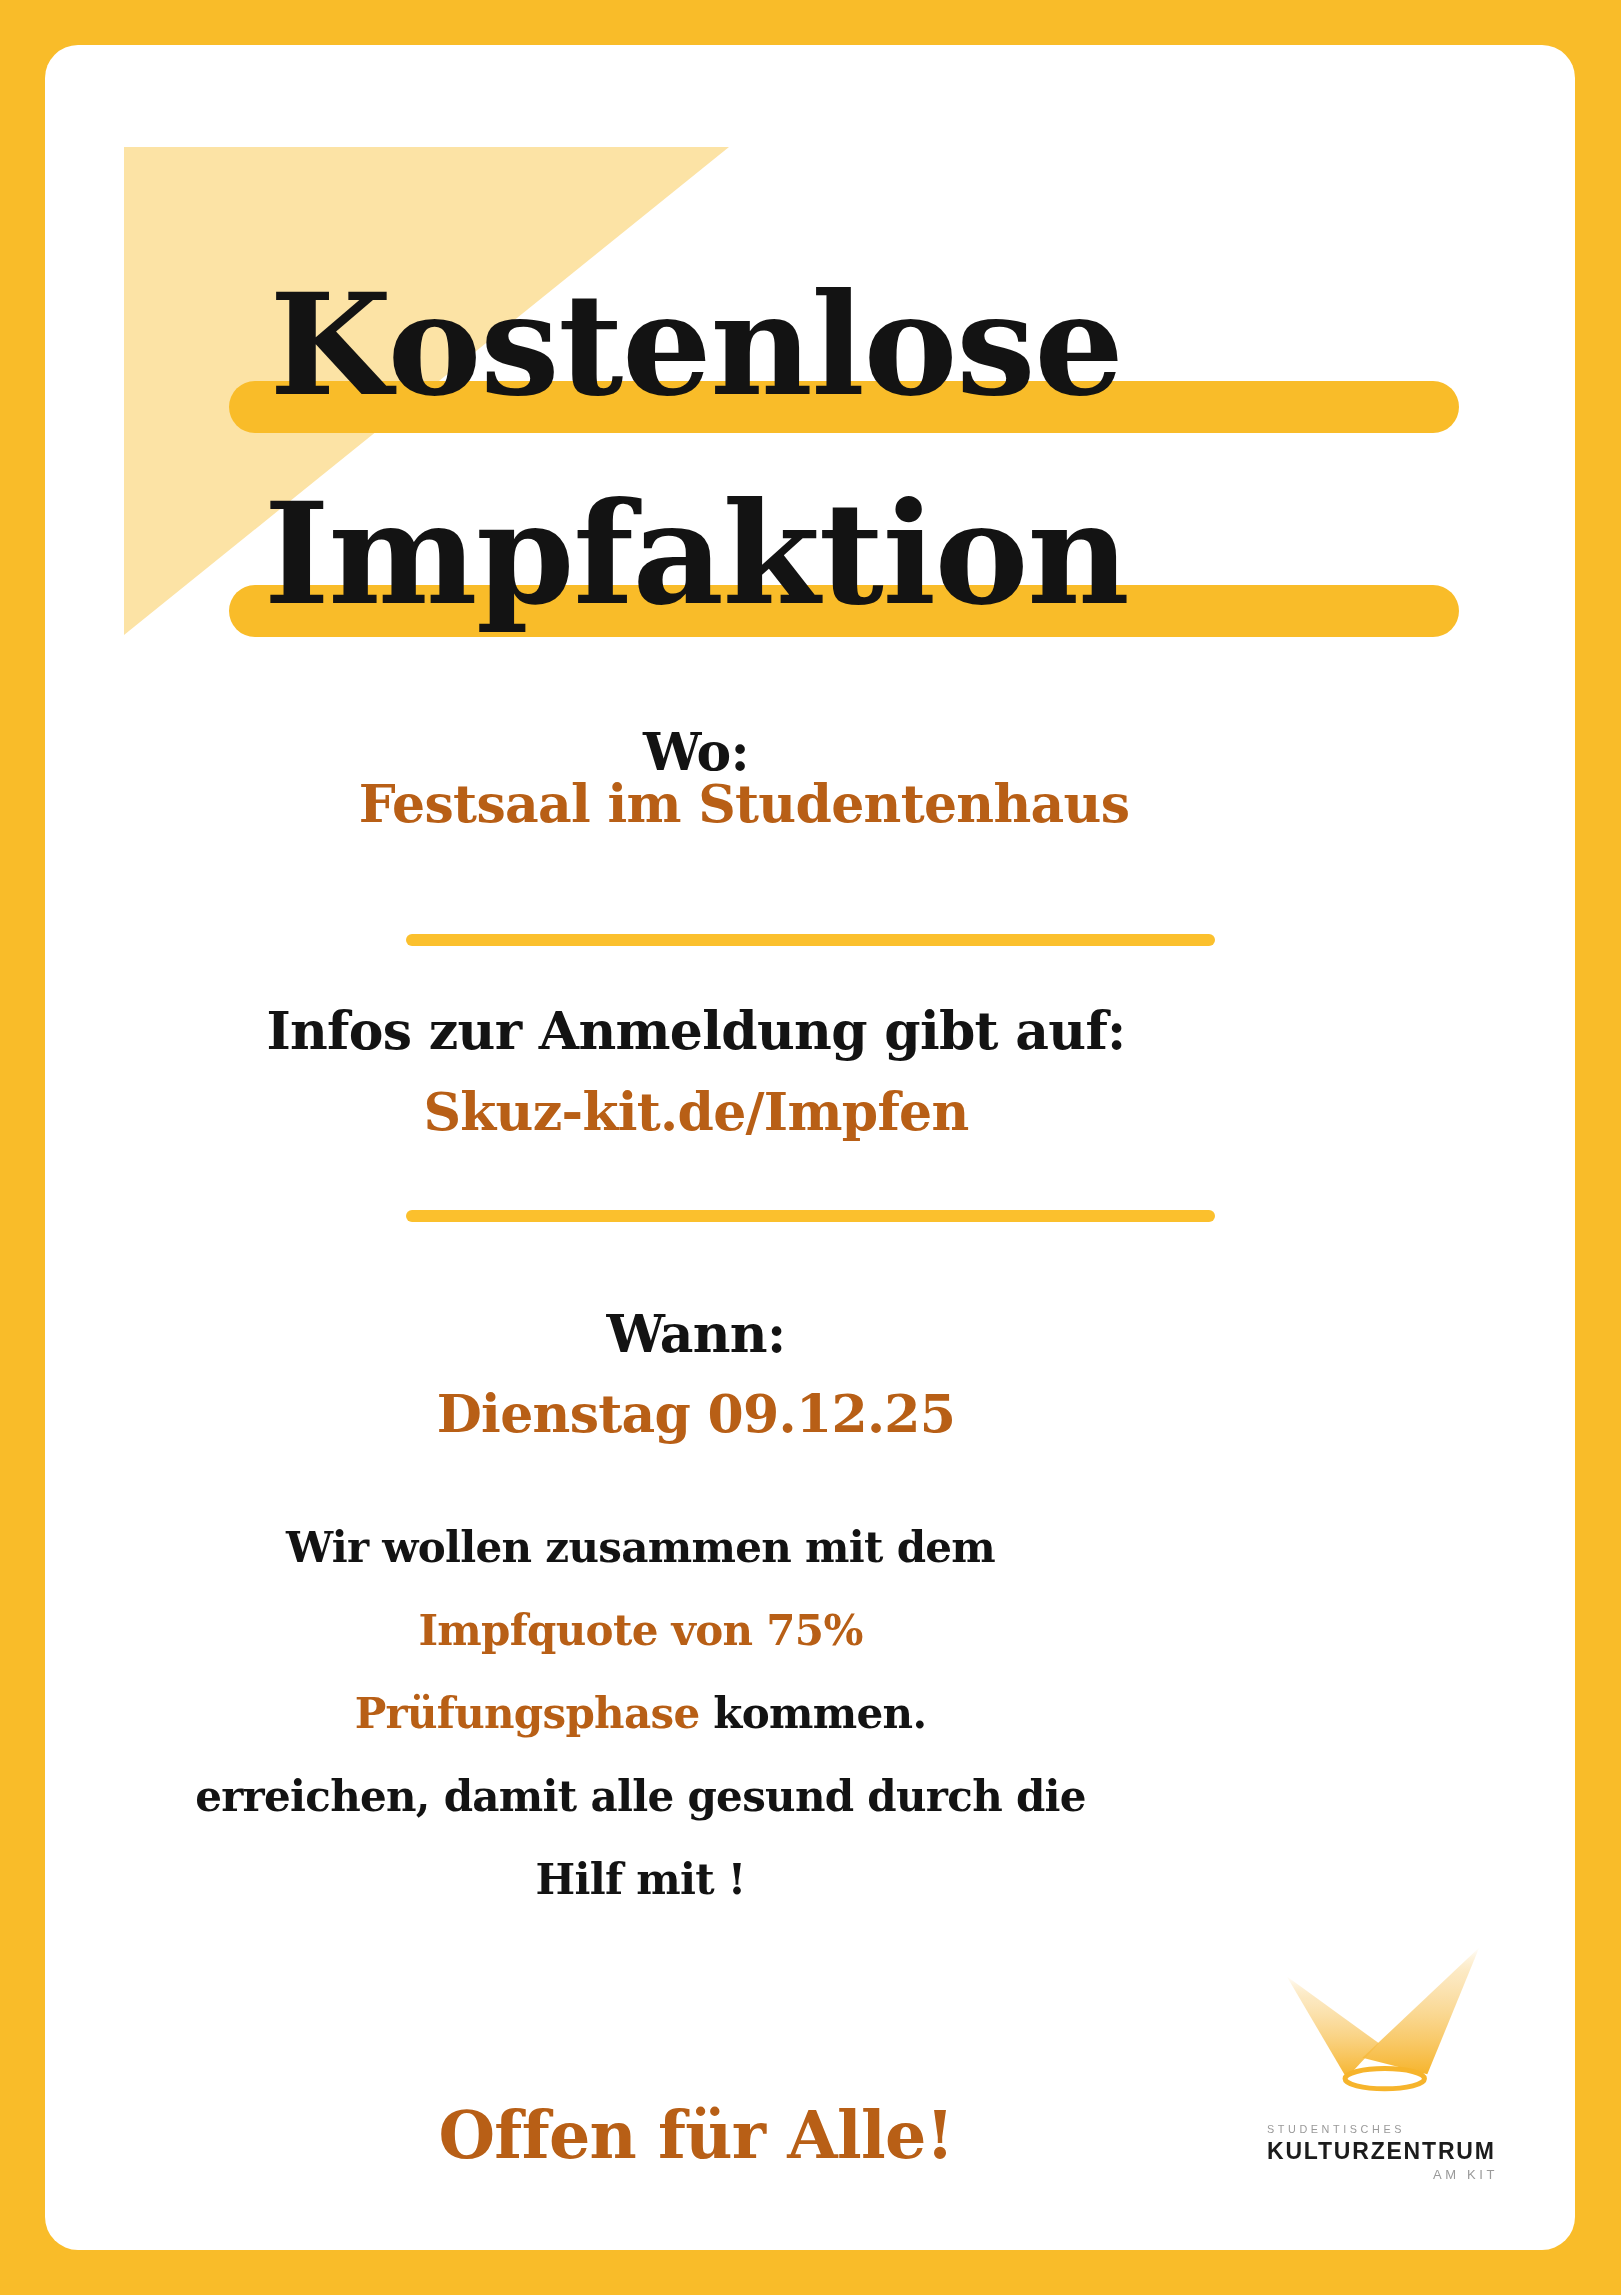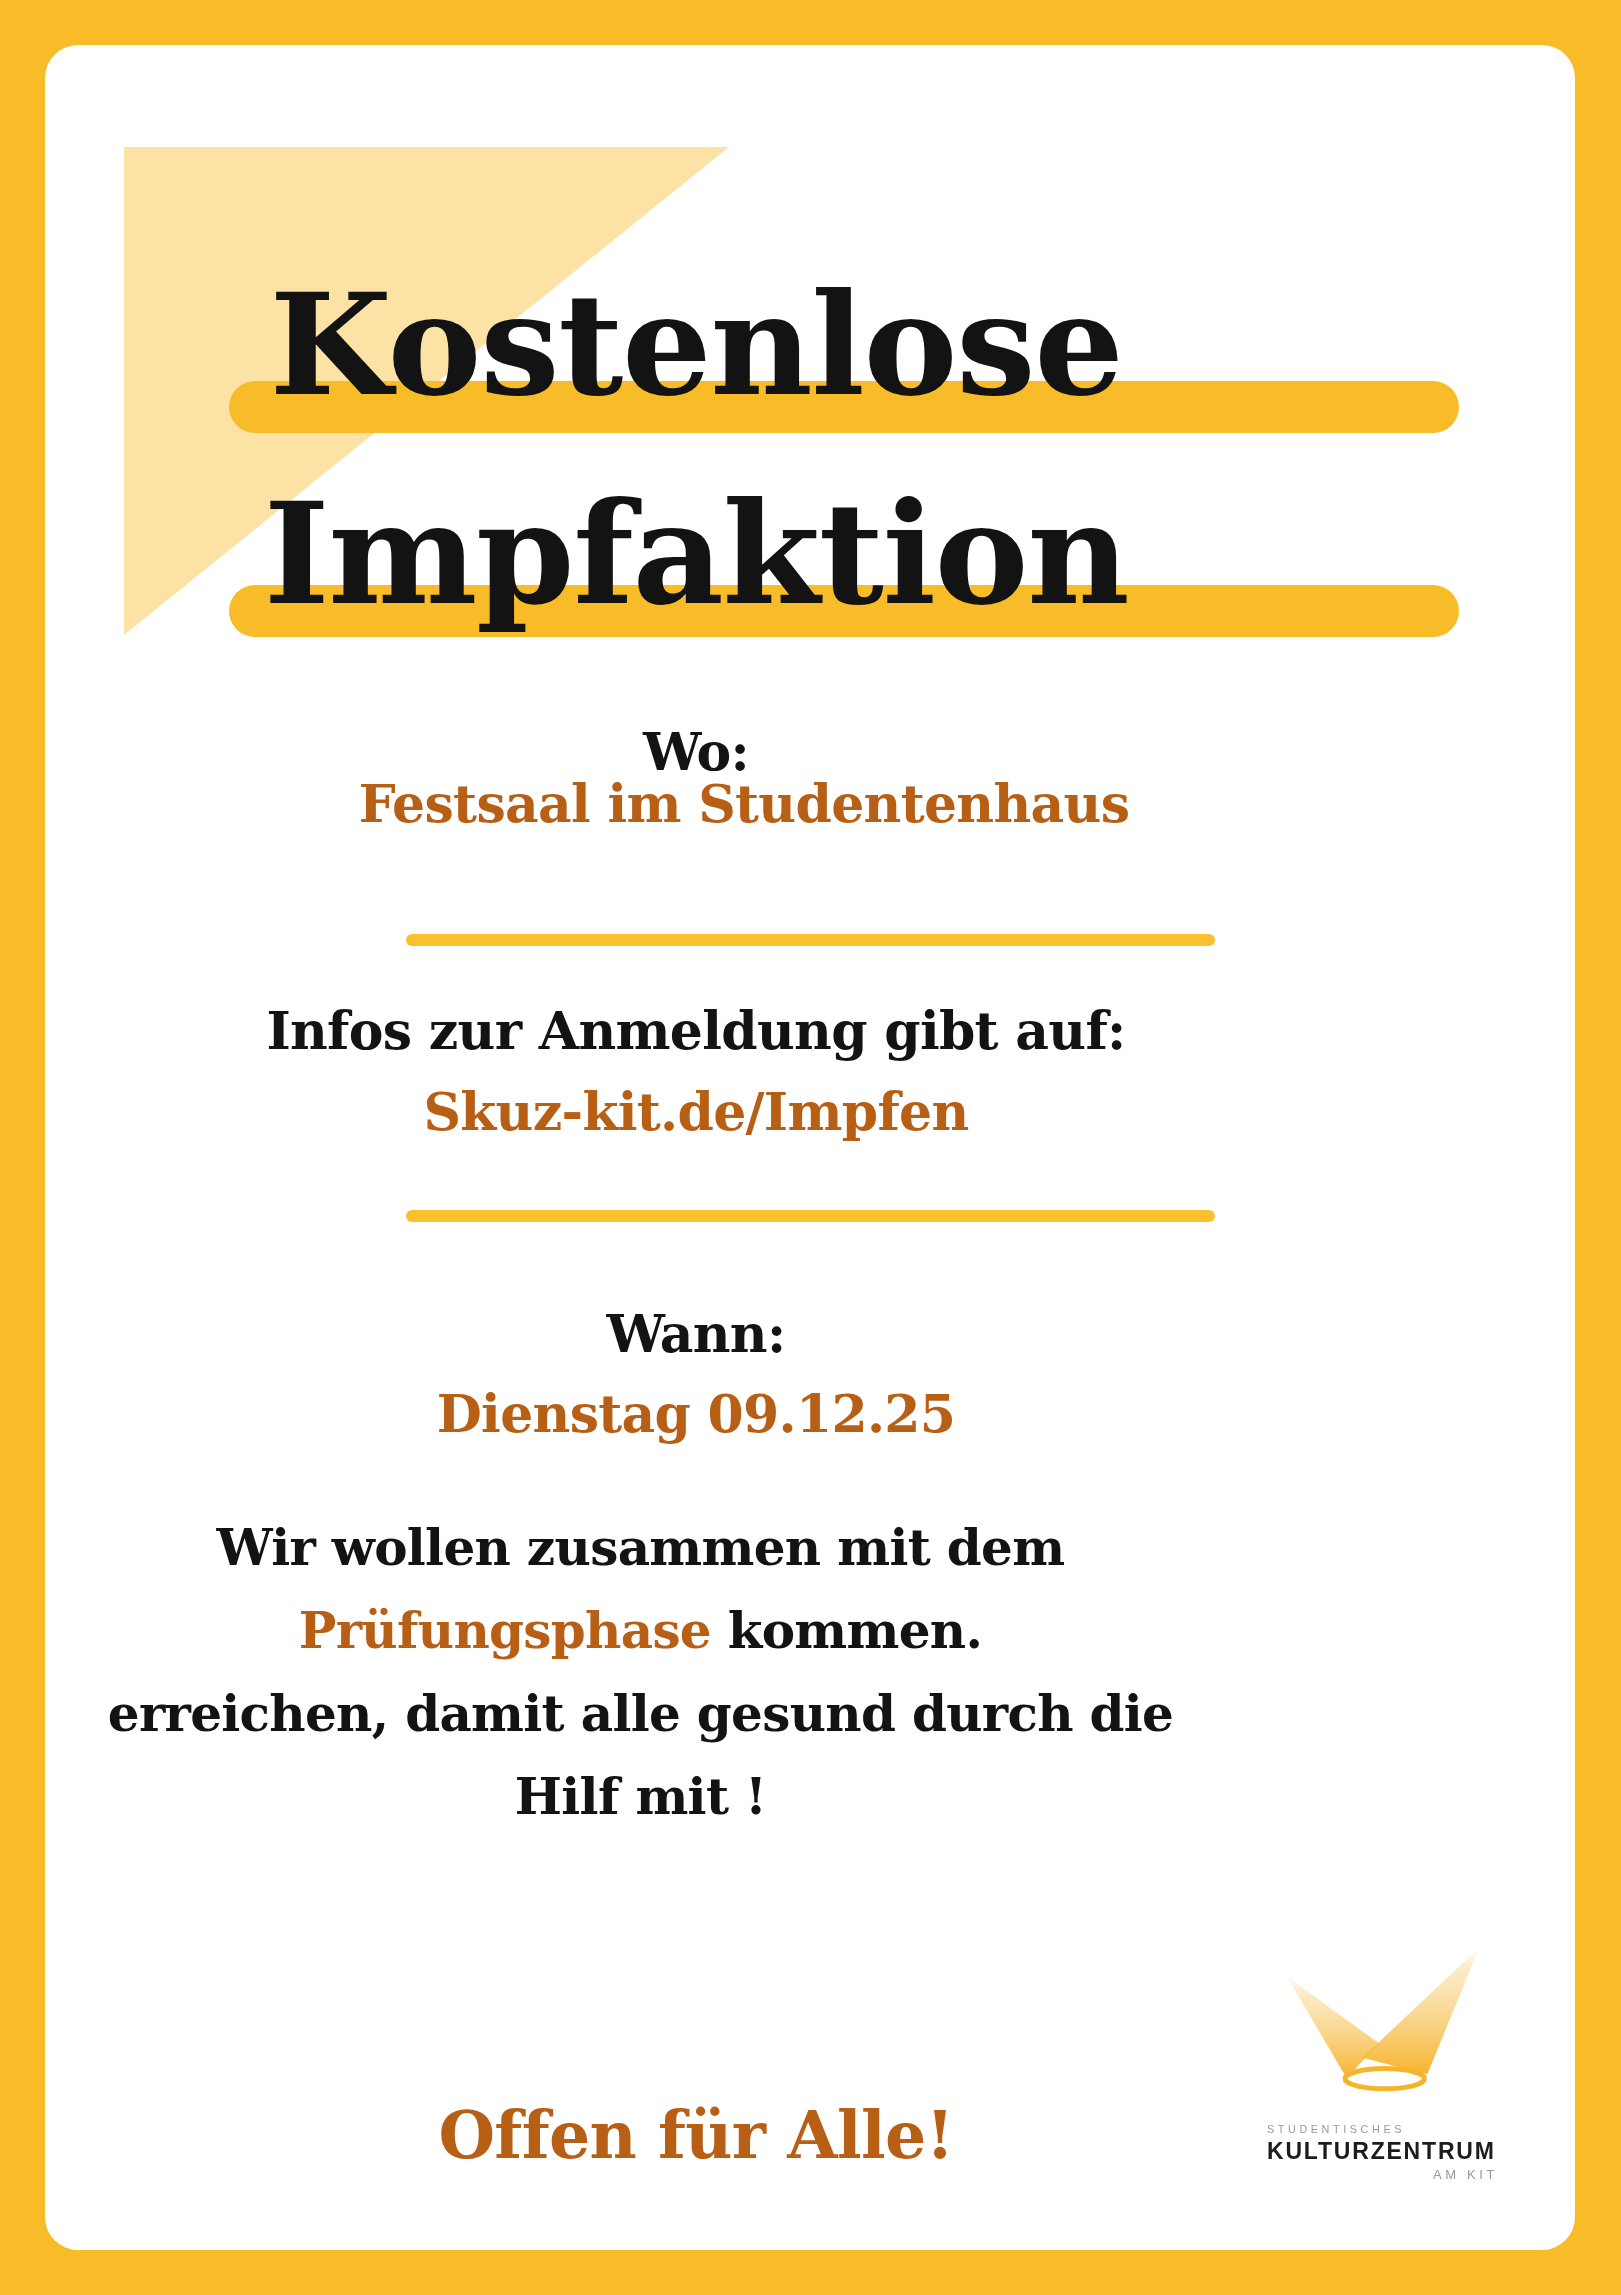--- a/index.html
+++ b/index.html
@@ -45,21 +45,21 @@
   .wann-label{top:1308px;}
   .wann-value{top:1388px;}
   .divider{
     left:406px;width:809px;height:12.3px;border-radius:6.5px;
     background:var(--divider,#FBC02D);
   }
   .d1{top:934px;}
   .d2{top:1210px;}
   .para{
     left:0;top:1506px;width:1281px;text-align:center;
-    font-size:50px;font-weight:bold;line-height:83px;
+    font-size:42px;font-weight:bold;line-height:83px;
     letter-spacing:-0.7px;color:var(--text-black,#131313);
   }
   .para div{white-space:nowrap;}
   .closing{top:2095px;font-size:65px;letter-spacing:-0.7px;margin-top:8px;}
   
   .logo-icon{left:1278px;top:1935px;width:220px;height:159px;}
   .logo-text{left:1267px;width:231px;font-family:"Liberation Sans","DejaVu Sans",sans-serif;line-height:1;}
   .logo-l1{top:2124px;text-align:left;font-size:10.8px;letter-spacing:3.6px;color:var(--logo-gray,#999999);font-weight:normal;}
   .logo-l2{top:2140px;text-align:left;font-size:23px;letter-spacing:1.8px;color:var(--logo-black,#1C1C1C);font-weight:bold;}
   .logo-l3{top:2168px;text-align:right;font-size:13px;letter-spacing:3.6px;color:var(--logo-gray,#999999);font-weight:normal;}
@@ -87,20 +87,21 @@
 <div class="abs line body-line info-label">Infos zur Anmeldung gibt auf:</div>
 <div class="abs line body-line brown info-value">Skuz-kit.de/Impfen</div>
 
 <div class="abs divider d2"></div>
 
 <div class="abs line body-line wann-label">Wann:</div>
 <div class="abs line body-line brown wann-value">Dienstag 09.12.25</div>
 
 <div class="abs para">
   <div><span>Wir wollen zusammen mit dem</span></div>
+  <div class="brown"><span>Impfquote von 75%</span></div>
   <div><span class="brown">Prüfungsphase</span><span> kommen.</span></div>
   <div><span>erreichen, damit alle gesund durch die</span></div>
   <div><span>Hilf mit !</span></div>
 </div>
 
 <div class="abs line body-line brown closing">Offen für Alle!</div>
 
 <svg class="abs logo-icon" viewBox="0 0 305 220" xmlns="http://www.w3.org/2000/svg">
   <defs>
     <linearGradient id="beamGrad" x1="0" y1="0" x2="0" y2="1">

